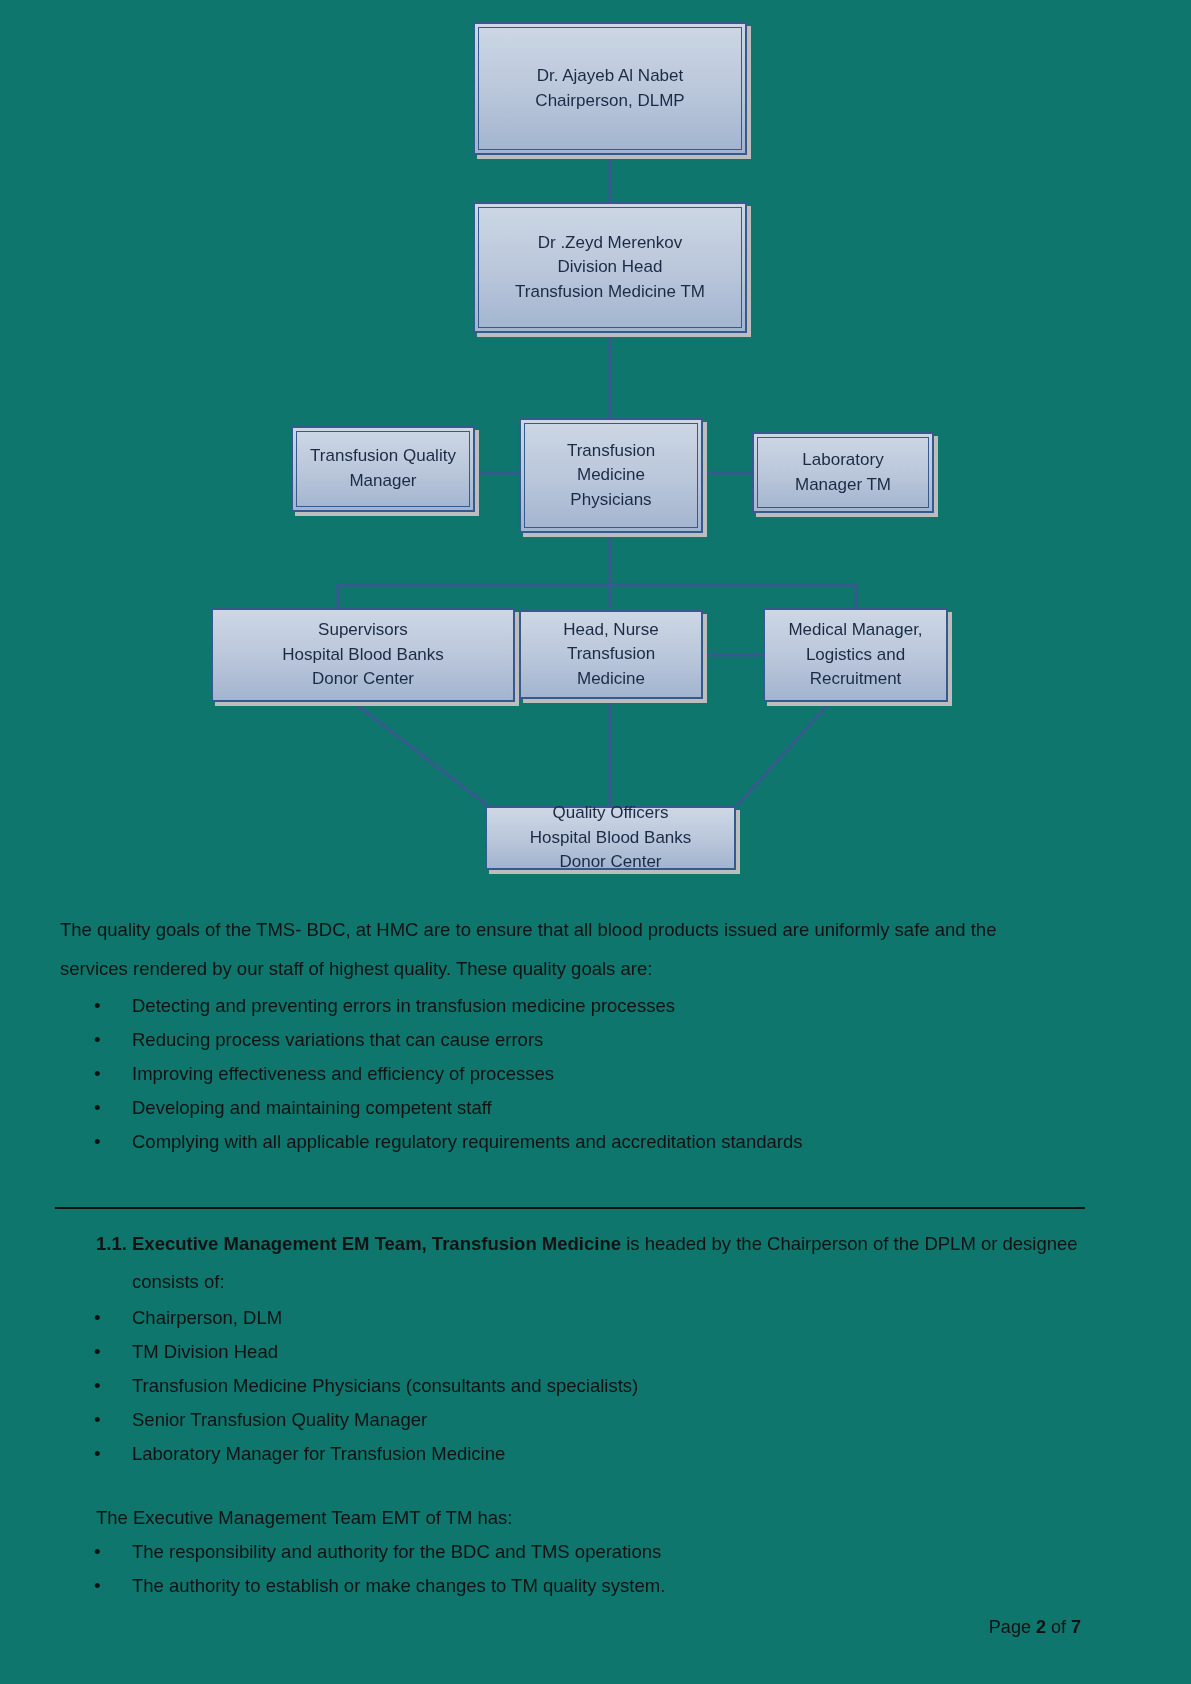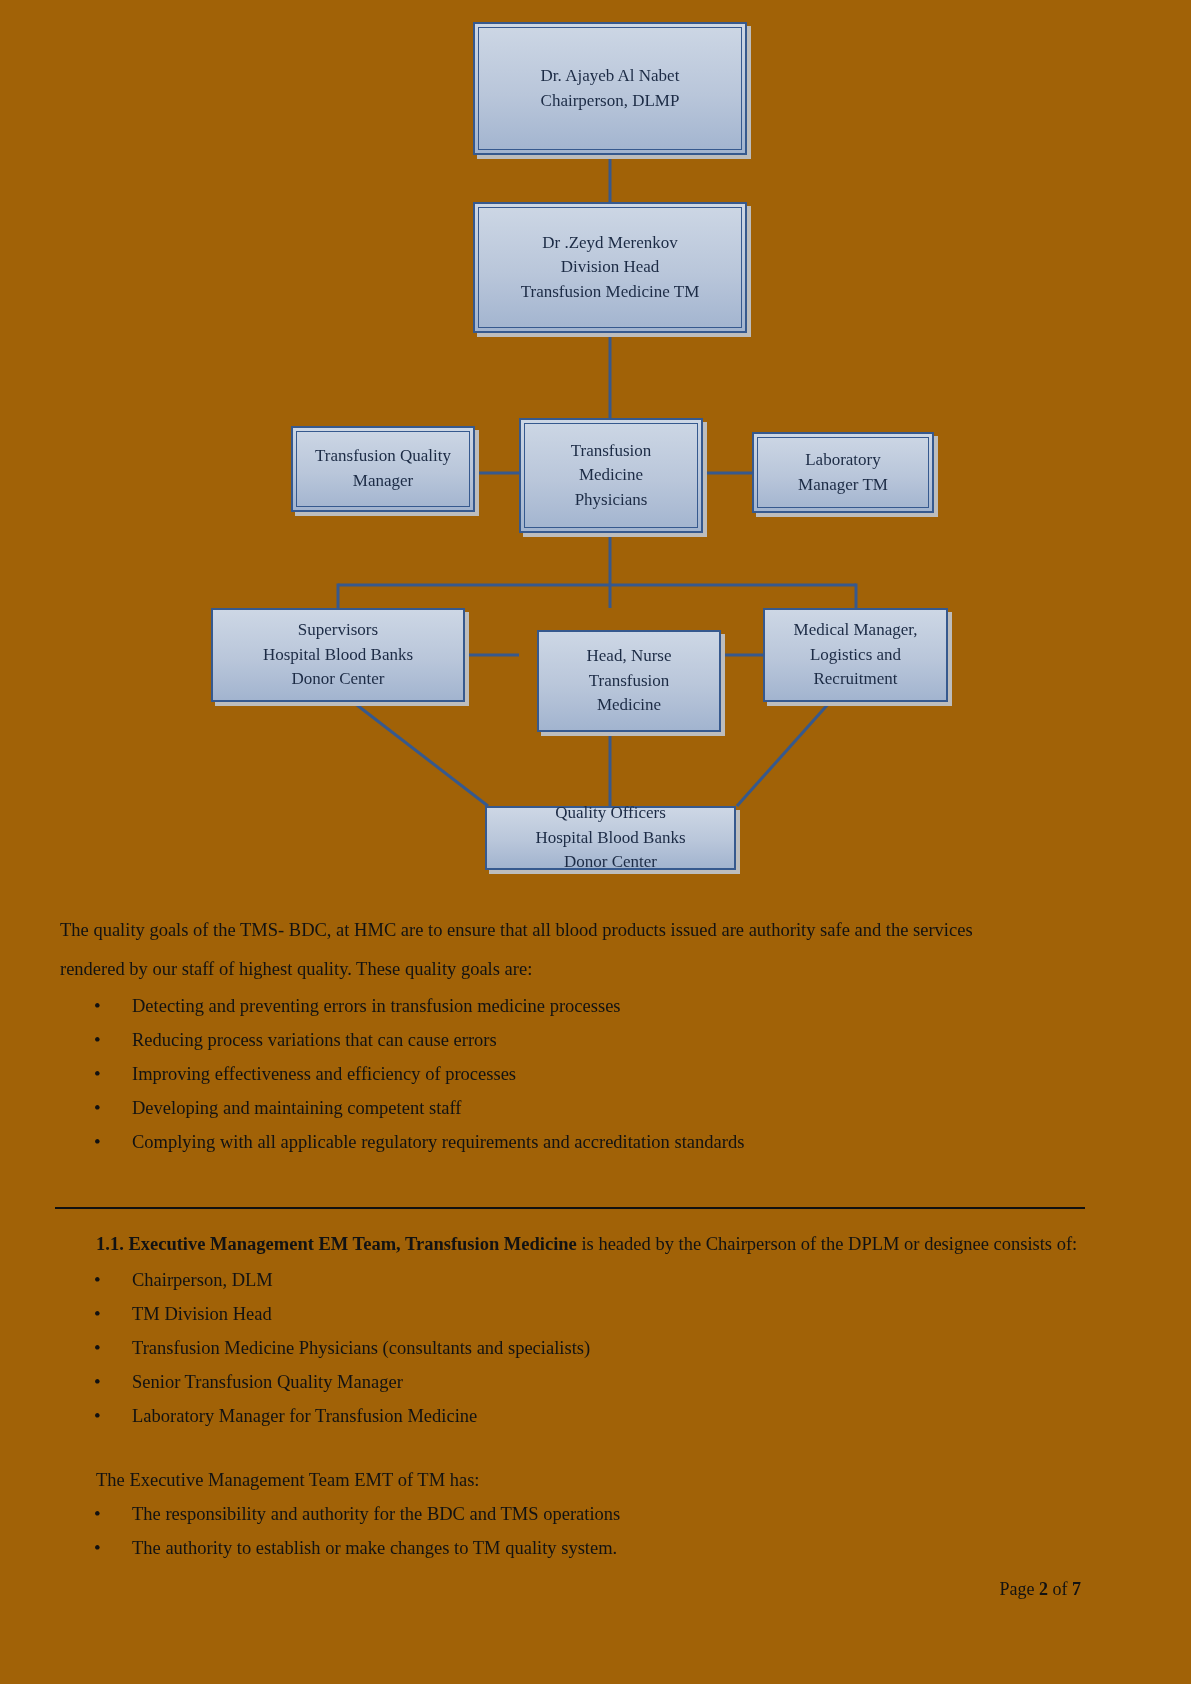--- a/index.html
+++ b/index.html
@@ -1,20 +1,20 @@
 <!DOCTYPE html>
 <html><head>
 <meta charset="utf-8">
 <style>
   html,body{margin:0;padding:0;background:#ffffff;}
   .page{
     position:relative;
     width:1191px;height:1684px;
-    background:#a16207;
-    font-family:Liberation Serif, serif;
+    background:#0f766e;
+    font-family:Liberation Sans, sans-serif;
     color:#111111;
     overflow:hidden;
   }
   
   .chart{position:relative;width:1191px;height:905px;}
   .chart svg{position:absolute;left:0;top:0;}
   .orgbox{
     position:absolute;
     box-sizing:border-box;
     display:flex;align-items:center;justify-content:center;
@@ -108,40 +108,40 @@
 Division Head
 Transfusion Medicine TM</div>
 
     <div class="orgbox double" style="left:519px;top:418px;width:184px;height:115px;">Transfusion
 Medicine
 Physicians</div>
 
     <div class="orgbox double" style="left:752px;top:432px;width:182px;height:81px;text-align:center;">Laboratory
 Manager TM</div>
 
-    <div class="orgbox" style="left:211px;top:608px;width:254px;height:94px;">Supervisors
+    <div class="orgbox" style="left:211px;top:608px;width:304px;height:94px;">Supervisors
 Hospital Blood Banks
 Donor Center</div>
 
-    <div class="orgbox" style="left:537px;top:610px;width:184px;height:102px;margin-top:20px;">Head, Nurse
+    <div class="orgbox" style="left:519px;top:610px;width:184px;height:89px;">Head, Nurse
 Transfusion
 Medicine</div>
 
     <div class="orgbox" style="left:763px;top:608px;width:185px;height:94px;">Medical Manager,
 Logistics and
 Recruitment</div>
 
     <div class="orgbox" style="left:485px;top:806px;width:251px;height:64px;">Quality Officers
 Hospital Blood Banks
 Donor Center</div>
   </div>
 
   <div class="doc">
 
-    <p class="para">The quality goals of the TMS- BDC, at HMC are to ensure that all blood products issued are authority safe and the services rendered by our staff of highest quality. These quality goals are:</p>
+    <p class="para">The quality goals of the TMS- BDC, at HMC are to ensure that all blood products issued are uniformly safe and the services rendered by our staff of highest quality. These quality goals are:</p>
 
     <ul class="blist goals">
       <li>Detecting and preventing errors in transfusion medicine processes</li>
       <li>Reducing process variations that can cause errors</li>
       <li>Improving effectiveness and efficiency of processes</li>
       <li>Developing and maintaining competent staff</li>
       <li>Complying with all applicable regulatory requirements and accreditation standards</li>
     </ul>
 
     <hr class="rule">

